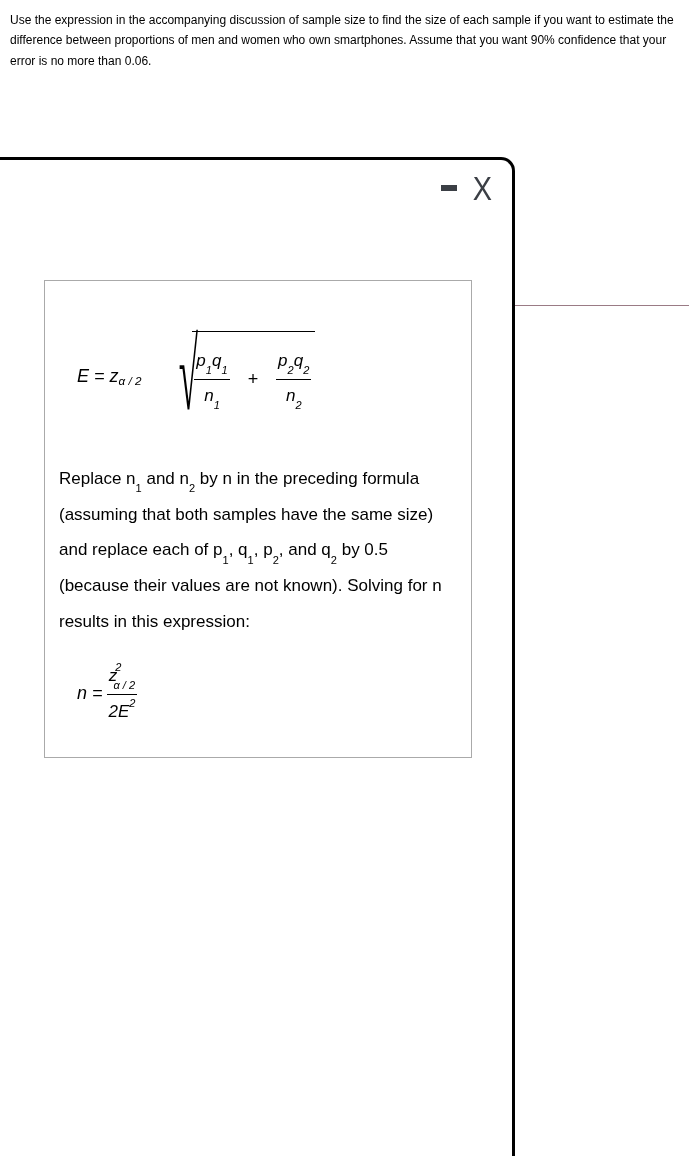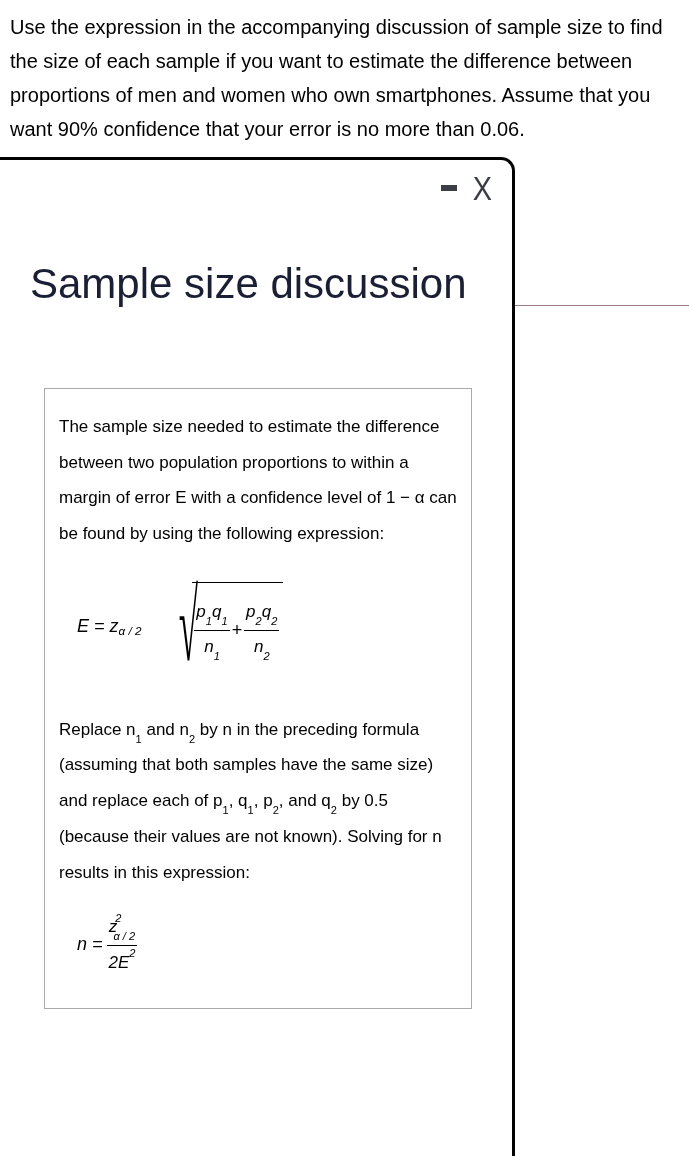--- a/index.html
+++ b/index.html
@@ -9,21 +9,21 @@
     font-family: Arial, Helvetica, sans-serif;
     font-stretch: condensed;
     background: #fff;
     width: 689px;
     height: 1156px;
     overflow: hidden;
     position: relative;
   }
   .question {
     padding: 10px 10px 0 10px;
-    font-size: 20px;
+    font-size: 12px;
     line-height: 1.7;
     color: #000;
   }
   .hr {
     position: absolute;
     top: 305px;
     left: 515px;
     right: 0;
     border-top: 1px solid #9a7b85;
   }
@@ -98,21 +98,21 @@
     font-weight: 100;
     margin-right: -6px;
     transform: scaleX(0.35);
     transform-origin: right center;
   }
   .sqrt-body {
     border-top: 1.5px solid #000;
     padding: 12px 4px 6px 2px;
     display: flex;
     align-items: center;
-    gap: 0;
+    gap: 16px;
   }
   .frac {
     display: inline-flex;
     flex-direction: column;
     align-items: center;
     vertical-align: middle;
     font-size: 17px;
   }
   .frac .num, .frac .den { padding: 4px 2px; line-height: 1.4; }
   .frac .bar { width: 100%; border-top: 1.5px solid #000; }
@@ -126,25 +126,23 @@
 <div class="question">Use the expression in the accompanying discussion of sample size to find the size of each sample if you want to estimate the difference between proportions of men and women who own smartphones. Assume that you want 90% confidence that your error is no more than 0.06.</div>
 
 <div class="hr"></div>
 
 <div class="modal">
   <div class="modal-header">
     <div class="window-controls">
       <div class="min-icon"></div>
       <div class="close-icon">X</div>
     </div>
-    <h1 class="modal-title">Sample size discussion</h1>
   </div>
 
   <div class="content-box">
-    <p class="para">The sample size needed to estimate the difference between two population proportions to within a margin of error E with a confidence level of 1 − α can be found by using the following expression:</p>
 
     <div class="formula">
       <div class="eqrow">
         <span>E = z</span>
           <span class="sub">α / 2</span>
         <span class="sqrt-wrap">
           <span class="sqrt-sym">√</span>
           <span class="sqrt-body">
             <span class="frac">
               <span class="num"><span>p</span><span class="sub">1</span><span>q</span><span class="sub">1</span></span>

